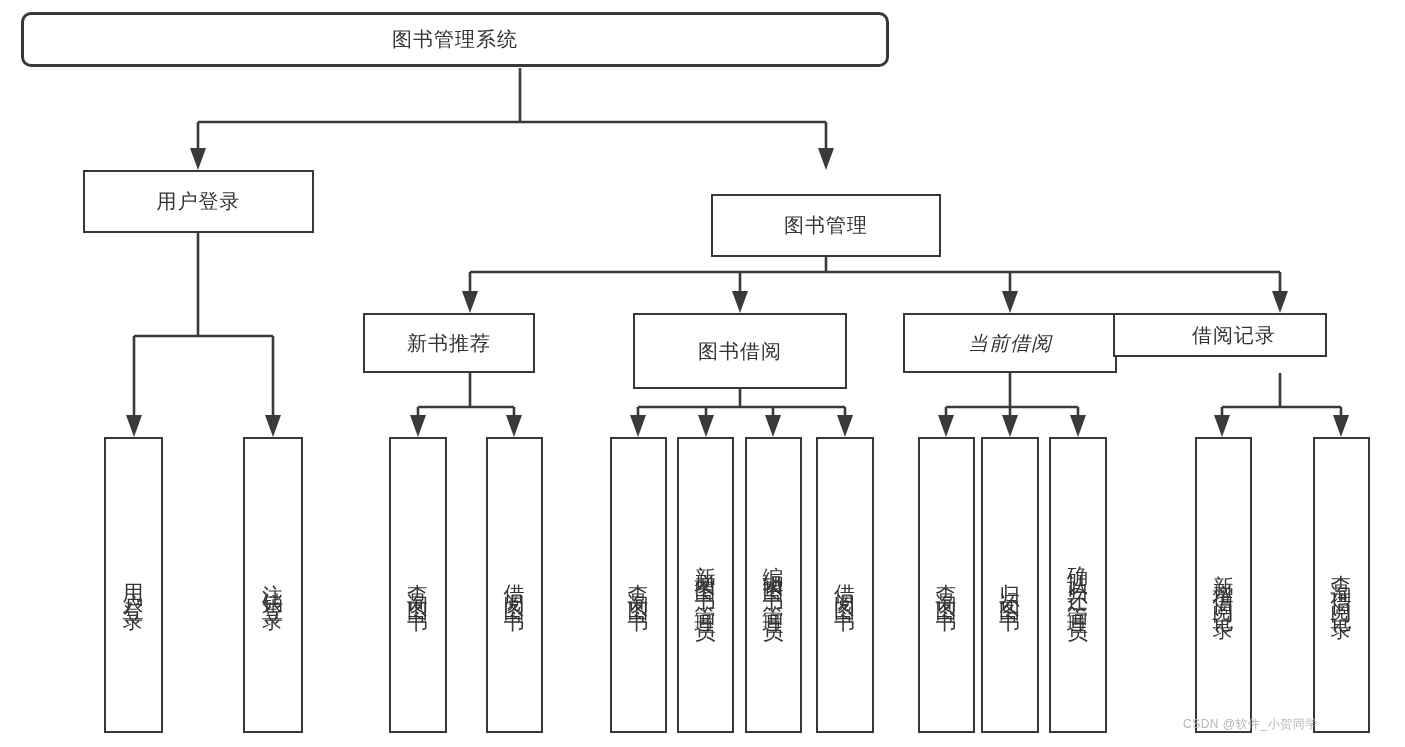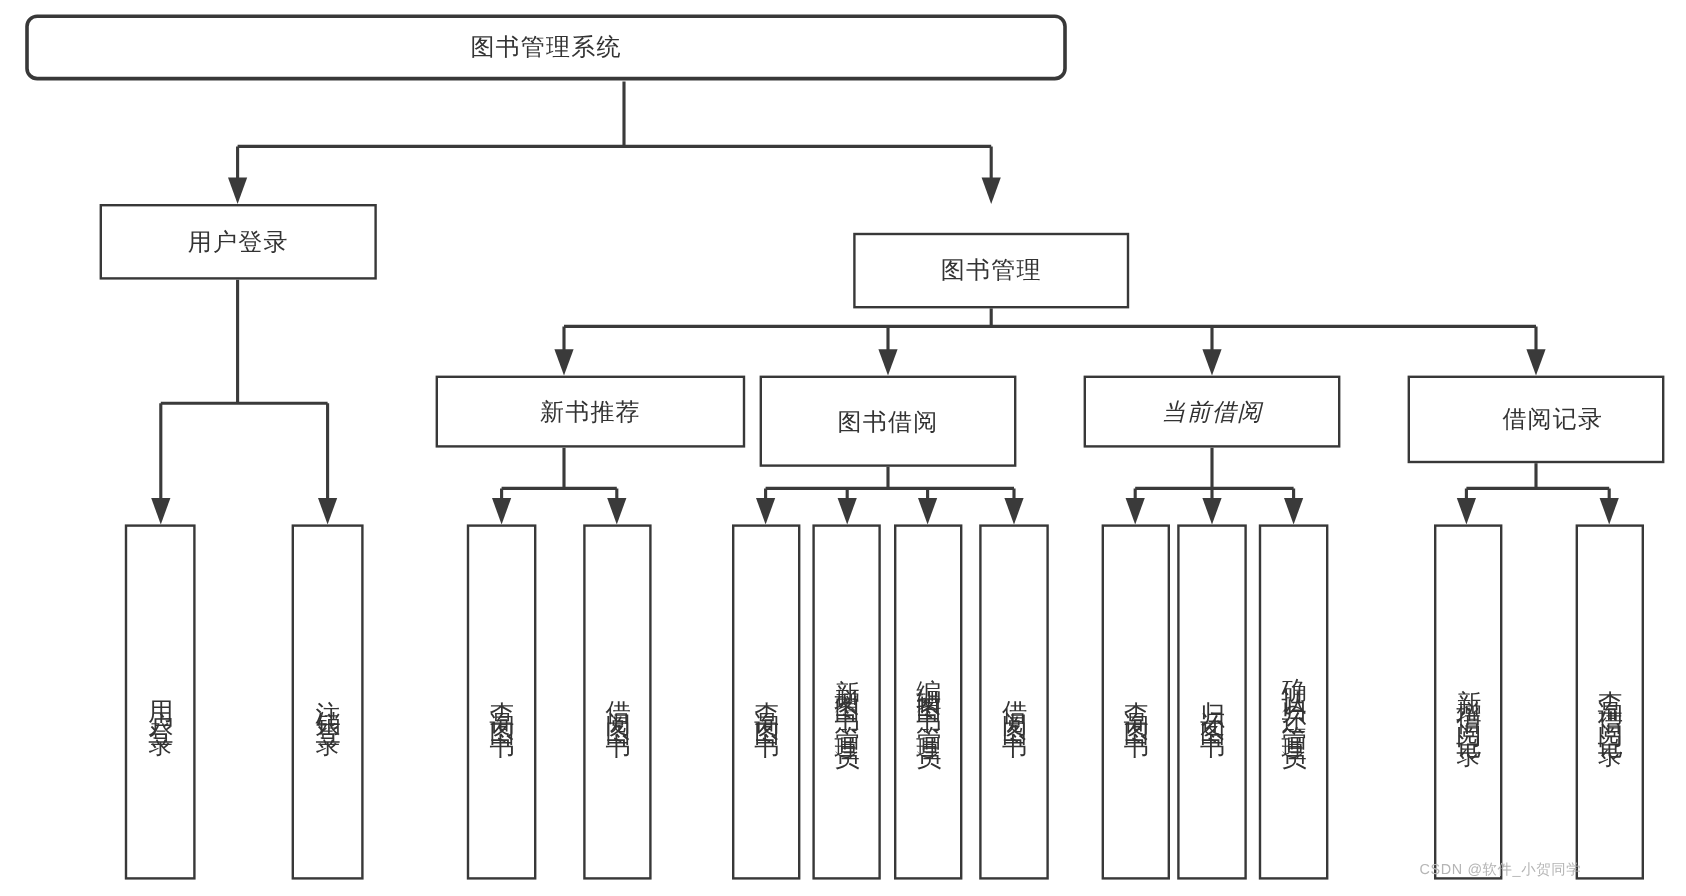--- a/index.html
+++ b/index.html
@@ -100,30 +100,30 @@
     <span>图书管理系统</span>
   </div>
 
   <div class="node h-node" style="left:83px; top:170px; width:231px; height:63px;">
     <span>用户登录</span>
   </div>
   <div class="node h-node" style="left:711px; top:170px; width:230px; height:63px;margin-top:24px;">
     <span>图书管理</span>
   </div>
 
-  <div class="node h-node" style="left:363px; top:313px; width:258px; height:60px;">
+  <div class="node h-node" style="left:363px; top:313px; width:172px; height:60px;">
     <span>新书推荐</span>
   </div>
   <div class="node h-node" style="left:633px; top:313px; width:214px; height:76px;">
     <span>图书借阅</span>
   </div>
   <div class="node h-node" style="left:903px; top:313px; width:214px; height:60px;font-style:italic;">
     <span>当前借阅</span>
   </div>
-  <div class="node h-node" style="left:1173px; top:313px; width:214px; height:73px;padding-left:28px;">
+  <div class="node h-node" style="left:1113px; top:313px; width:214px; height:44px;padding-left:28px;">
     <span>借阅记录</span>
   </div>
 
   <div class="node v-node" style="left:104px; top:437px; width:59px; height:296px;">
     <span class="vtext">用户登录</span>
   </div>
   <div class="node v-node" style="left:243px; top:437px; width:60px; height:296px;">
     <span class="vtext">注销登录</span>
   </div>
 

